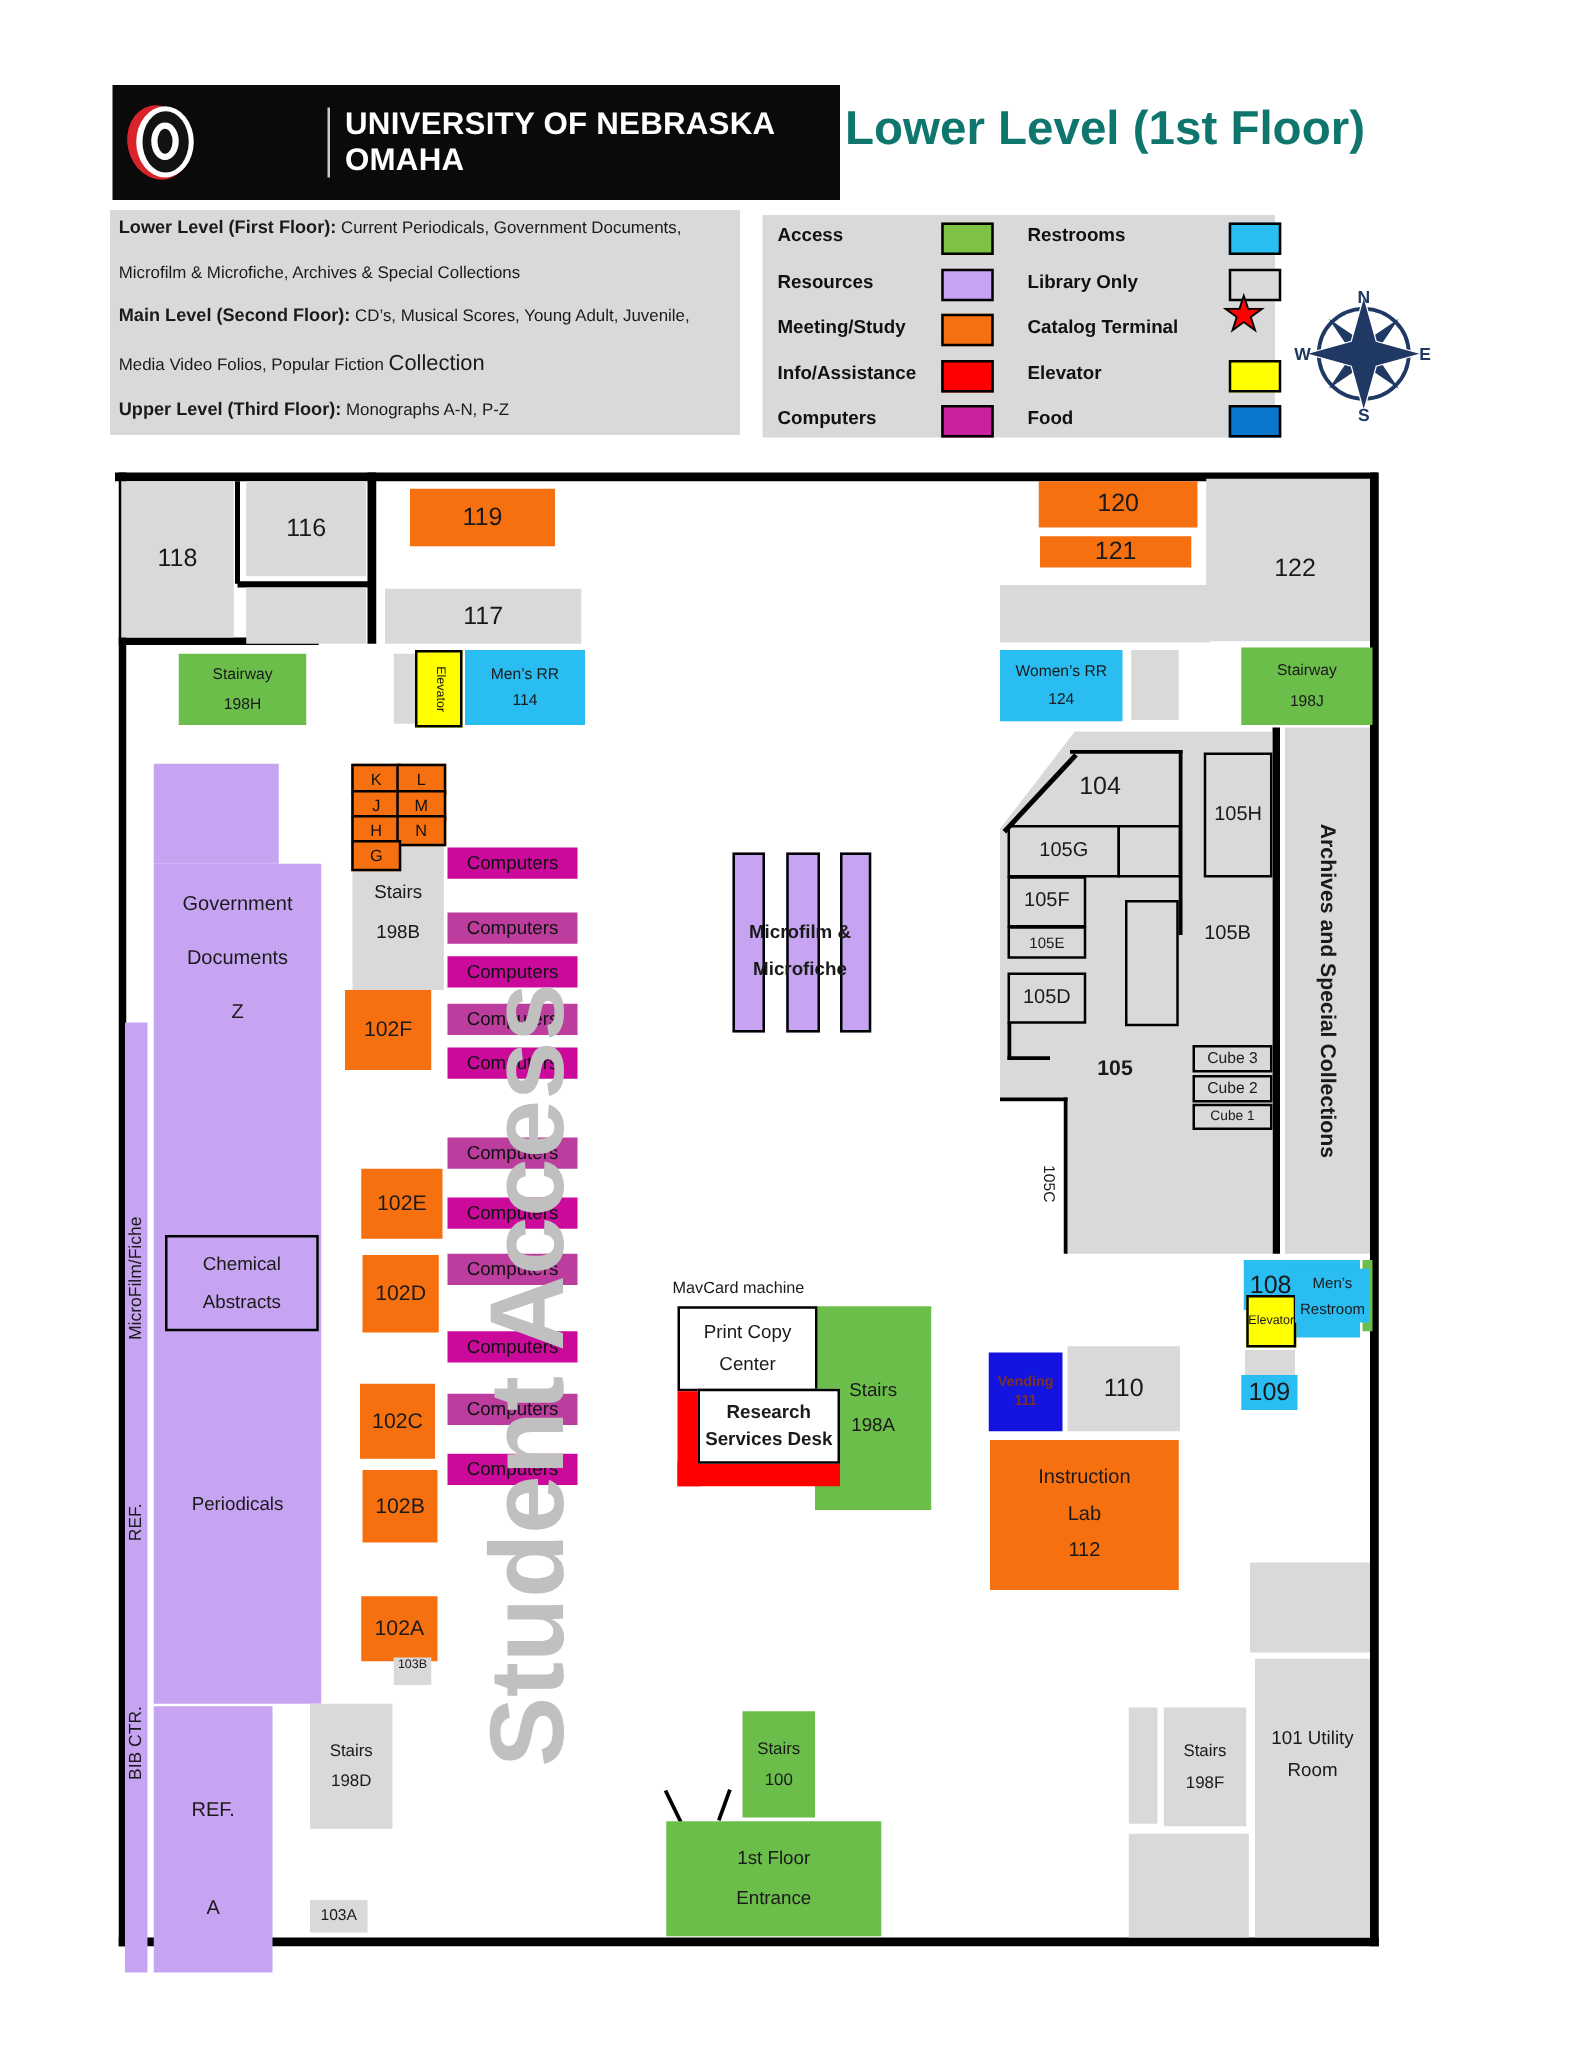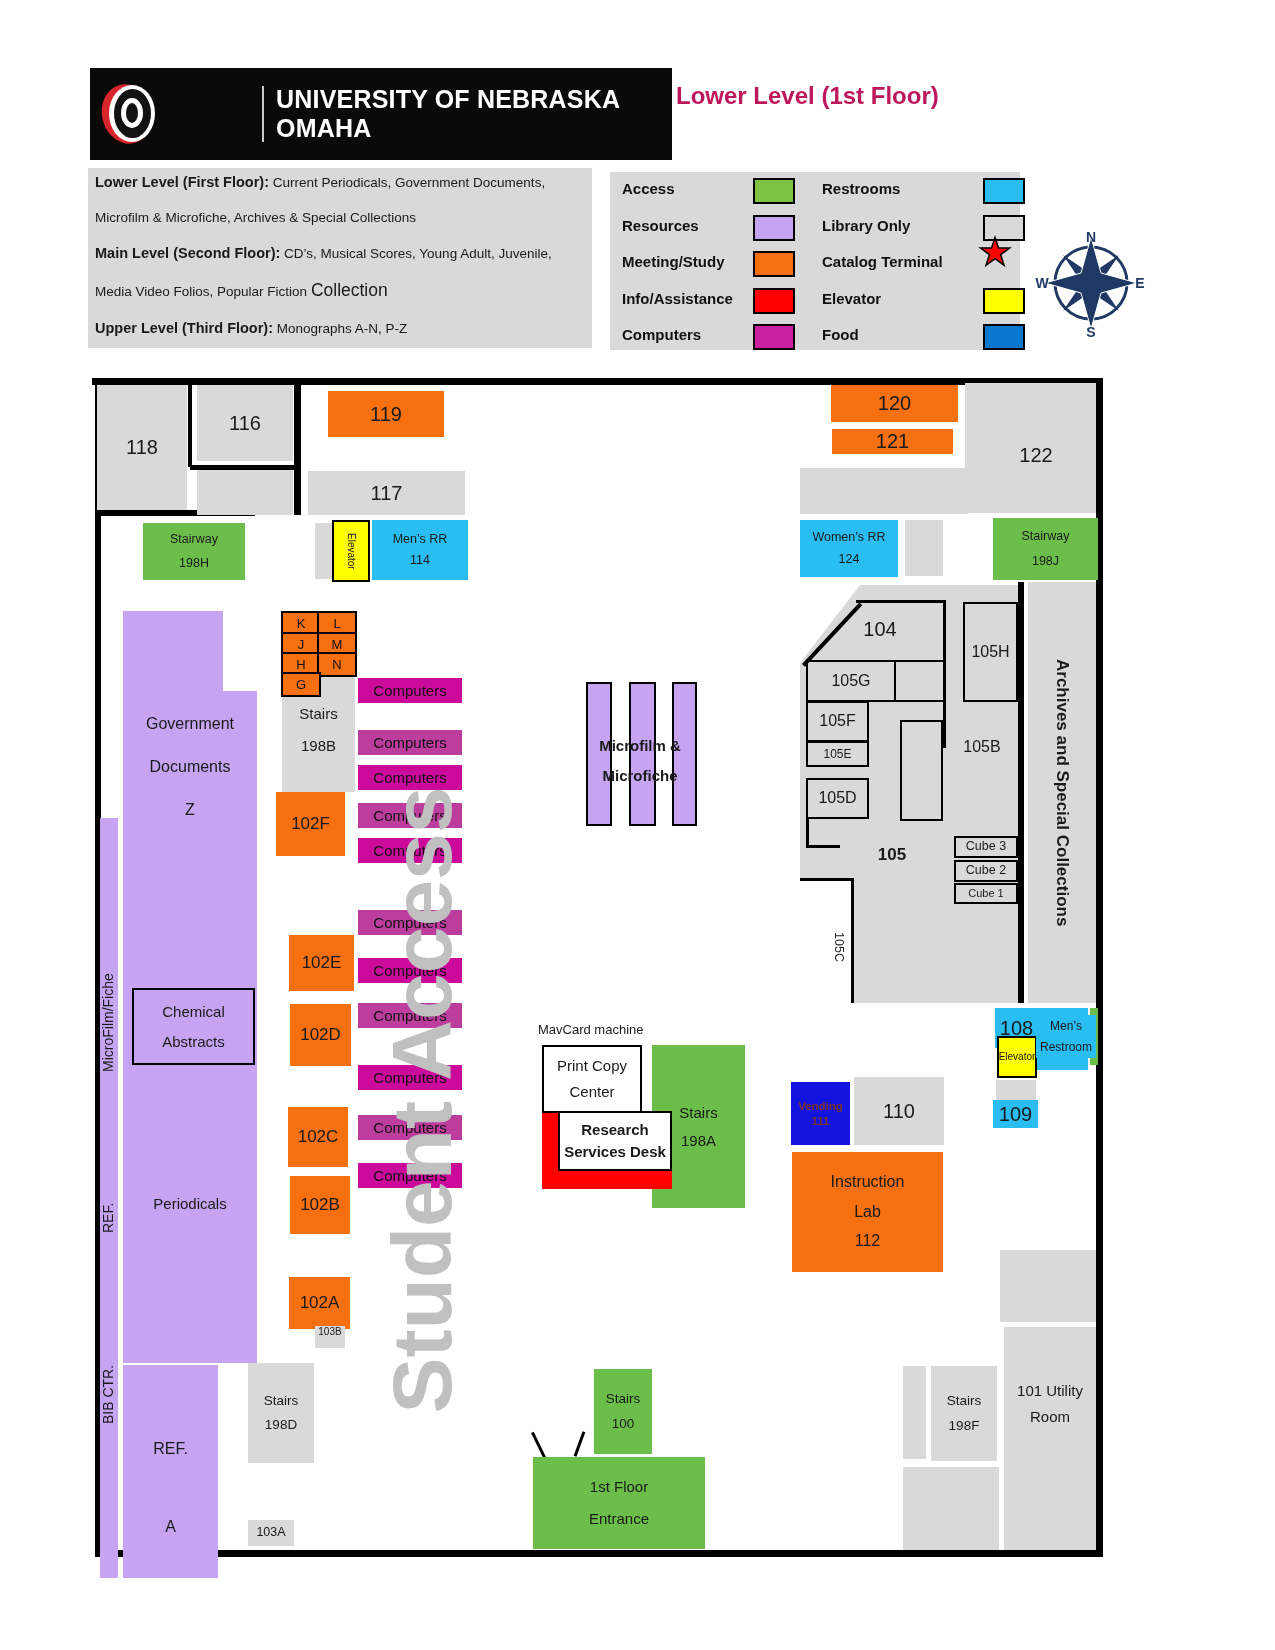--- a/index.html
+++ b/index.html
@@ -19,21 +19,21 @@
   .num{font-size:20px;}
   .sm{font-size:12.5px;}
   .outl{border:2px solid #000;background:transparent;}
   .vup{writing-mode:vertical-rl;transform:rotate(180deg);}
   .vdn{writing-mode:vertical-rl;}
   
   #banner{position:absolute;left:90px;top:68px;width:582px;height:92px;background:#0A0A0A;}
   #uno-text{position:absolute;left:186px;top:0;height:92px;display:flex;align-items:center;
             color:#fff;font-weight:bold;font-size:25px;letter-spacing:.2px;}
   #divider{position:absolute;left:172px;top:18px;width:2px;height:56px;background:#c8c8c8;}
-  #page-title{position:absolute;left:676px;top:82px;font-size:24px;font-weight:bold;color:#be185d;}
+  #page-title{position:absolute;left:676px;top:82px;font-size:38px;font-weight:bold;color:#0f766e;}
   
   .lg{position:absolute;border-radius:50%;}
   
   #info{position:absolute;left:88px;top:168px;width:504px;height:180px;background:#D9D9D9;}
   .info-line{position:absolute;left:7px;font-size:13.5px;color:#1a1a1a;white-space:nowrap;}
   .info-line b{font-size:14.5px;}
   .big-col{font-size:17.5px;}
   
   #legend{position:absolute;left:610px;top:172px;width:410px;height:178px;background:#D9D9D9;}
   .leg-label{position:absolute;font-weight:bold;font-size:15px;color:#111;white-space:nowrap;}
@@ -316,21 +316,21 @@
   <div class="room cyan sm" style="left:1036px;top:1015px;width:60px;height:43px;gap:8px;font-size:12px;">
     <span>Men’s</span>
       <span>Restroom</span>
   </div>
 
   <div class="a" style="left:538px;top:1022px;font-size:13px;"><span>MavCard machine</span></div>
   <div class="room green" style="left:652px;top:1045px;width:93px;height:163px;gap:12px;font-size:15px;">
     <span>Stairs</span>
       <span>198A</span>
   </div>
-  <div class="room" style="left:542px;top:1045px;width:100px;height:68px;background:#fff;border:2.5px solid #000;box-sizing:border-box;gap:10px;font-size:15px;z-index:2;">
+  <div class="room" style="left:542px;top:1045px;width:112px;height:68px;background:#fff;border:2.5px solid #000;box-sizing:border-box;gap:10px;font-size:15px;z-index:2;">
     <span>Print Copy</span>
       <span>Center</span>
   </div>
   <div class="a" style="left:542px;top:1111px;width:130px;height:78px;z-index:2;">
     <div class="a" style="left:0;top:2px;width:18px;height:76px;background:#FF0000;"></div>
     <div class="a" style="left:0;top:58px;width:130px;height:20px;background:#FF0000;"></div>
     <div class="room" style="left:16px;top:0;width:114px;height:60px;background:#fff;border:2px solid #000;box-sizing:border-box;gap:6px;font-size:15px;font-weight:bold;">
       <span>Research</span>
         <span>Services Desk</span>
     </div>

